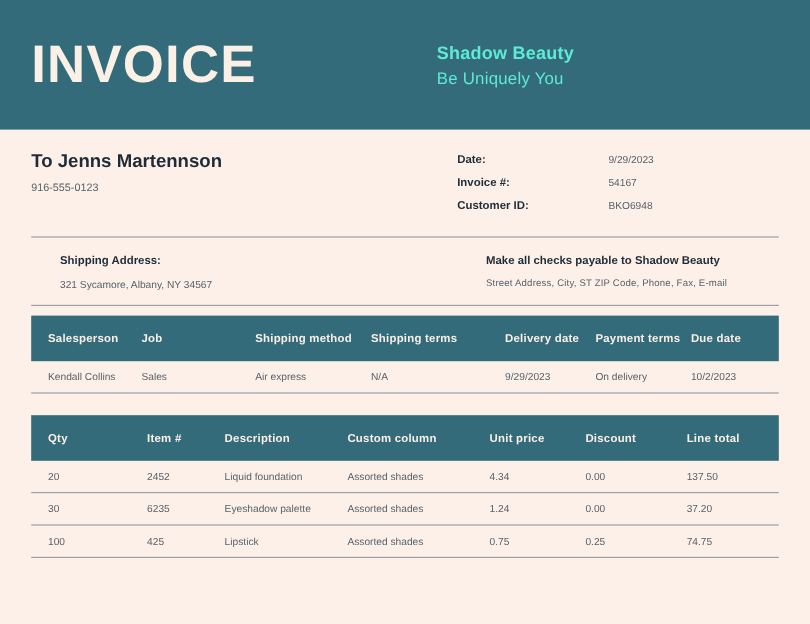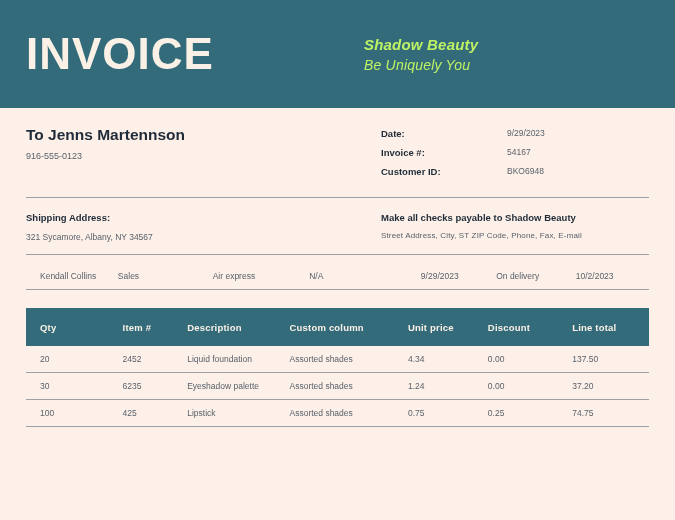--- a/index.html
+++ b/index.html
@@ -42,22 +42,21 @@
     font-size: 44px;
     font-weight: bold;
     letter-spacing: 1px;
     line-height: 1;
     flex: 0 0 auto;
   }
 
   .brand-block {
     margin-left: auto;
     width: 285px;
-    color: #bef264;
-    font-style: italic;
+    color: #5eead4;
   }
 
   .brand-name {
     font-size: 15px;
     font-weight: bold;
     letter-spacing: 0.2px;
     margin-bottom: 4px;
   }
 
   .brand-tagline {
@@ -133,20 +132,21 @@
     width: 100%;
   }
 
   .divider.top-rule { margin-top: 12px; }
 
   
   .ship-row {
     display: flex;
     padding-top: 14px;
     padding-bottom: 12px;
+    margin-left: 24px;
   }
 
   .ship-block { width: 355px; flex: 0 0 auto; }
 
   .ship-label {
     font-size: 9.5px;
     font-weight: bold;
     color: #1f2b38;
     margin-bottom: 9px;
   }
@@ -266,20 +266,29 @@
       </div>
       <div class="payable-block">
         <div class="payable-title">Make all checks payable to Shadow Beauty</div>
         <div class="payable-sub">Street Address, City, ST  ZIP Code,  Phone,  Fax,  E-mail</div>
       </div>
     </div>
 
     <div class="divider"></div>
 
     <div class="table-block ta">
+      <div class="t-head">
+        <div class="cell c0">Salesperson</div>
+        <div class="cell c1">Job</div>
+        <div class="cell c2">Shipping method</div>
+        <div class="cell c3">Shipping terms</div>
+        <div class="cell c4">Delivery date</div>
+        <div class="cell c5">Payment terms</div>
+        <div class="cell c6">Due date</div>
+      </div>
       <div class="t-row">
         <div class="cell c0">Kendall Collins</div>
         <div class="cell c1">Sales</div>
         <div class="cell c2">Air express</div>
         <div class="cell c3">N/A</div>
         <div class="cell c4">9/29/2023</div>
         <div class="cell c5">On delivery</div>
         <div class="cell c6">10/2/2023</div>
       </div>
     </div>

